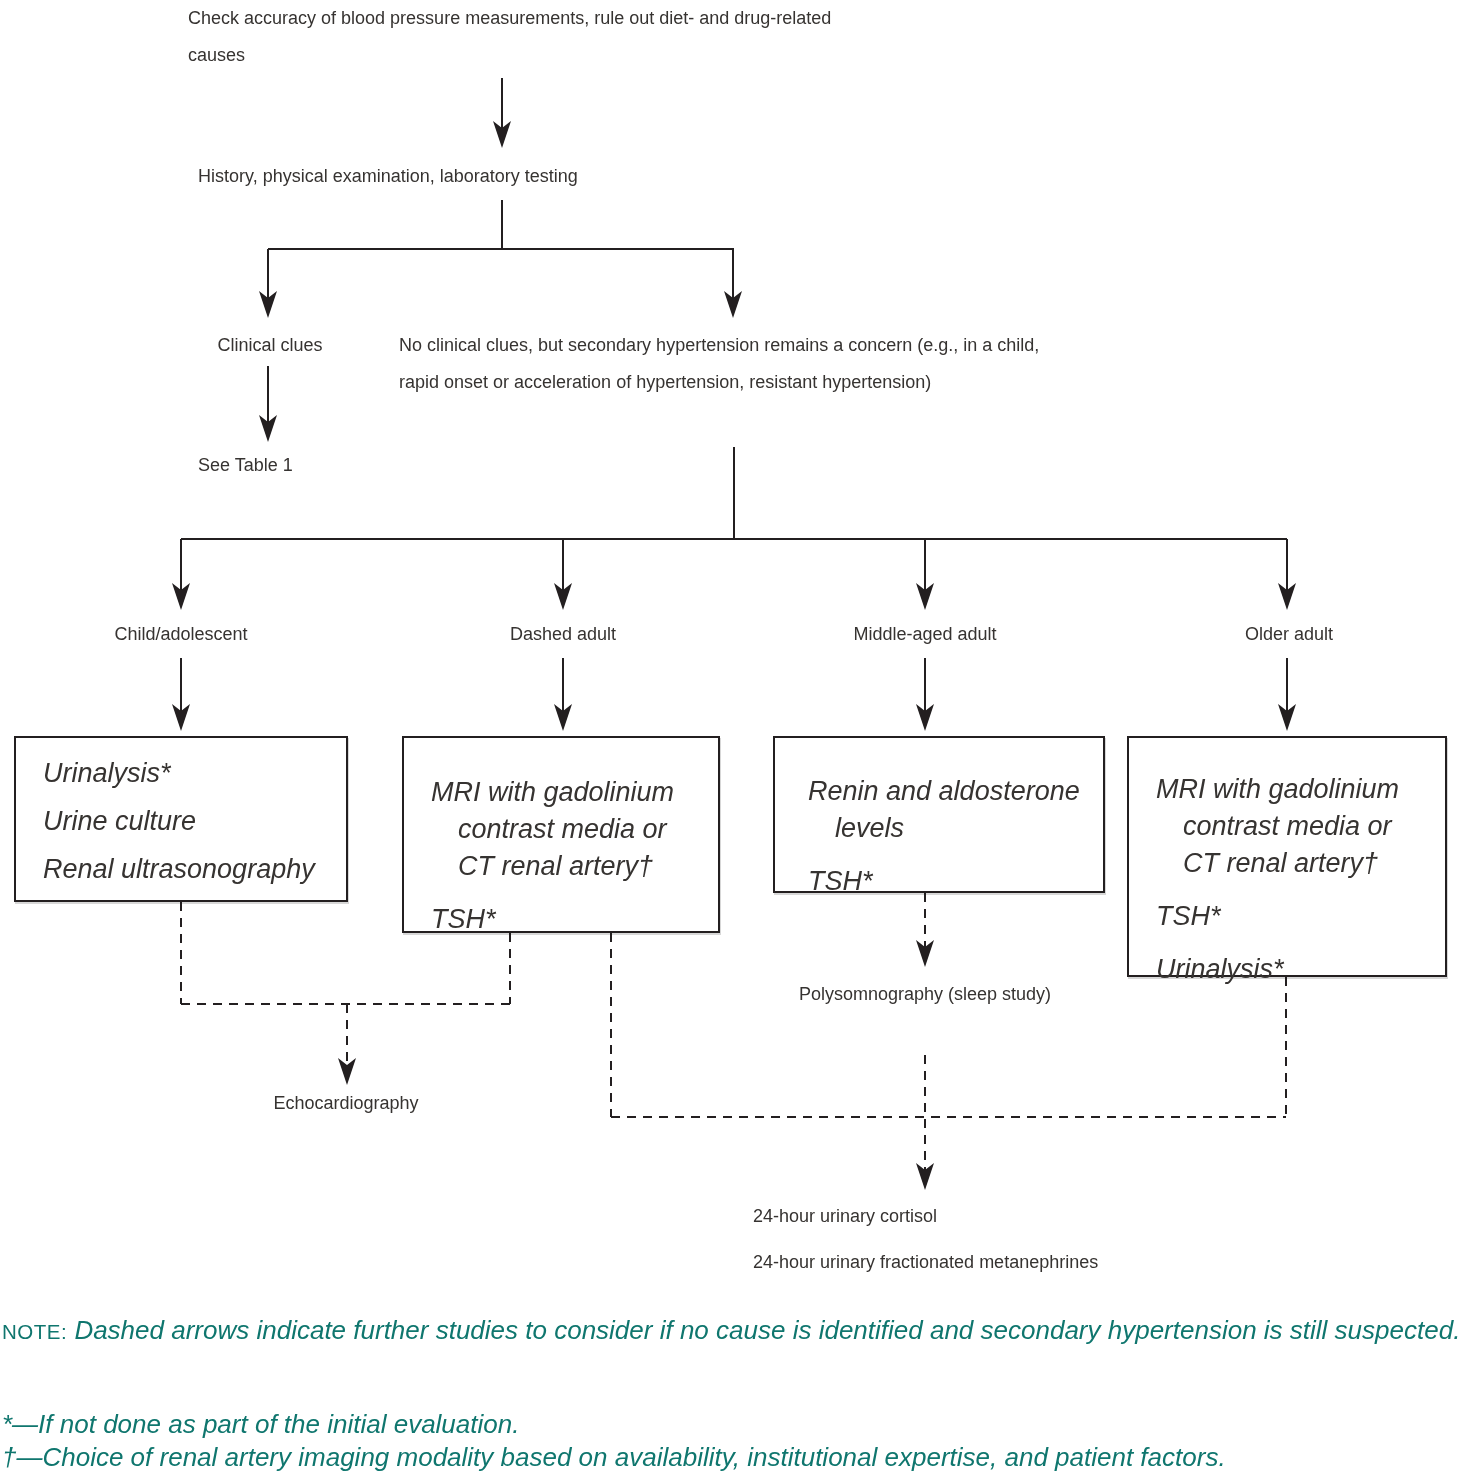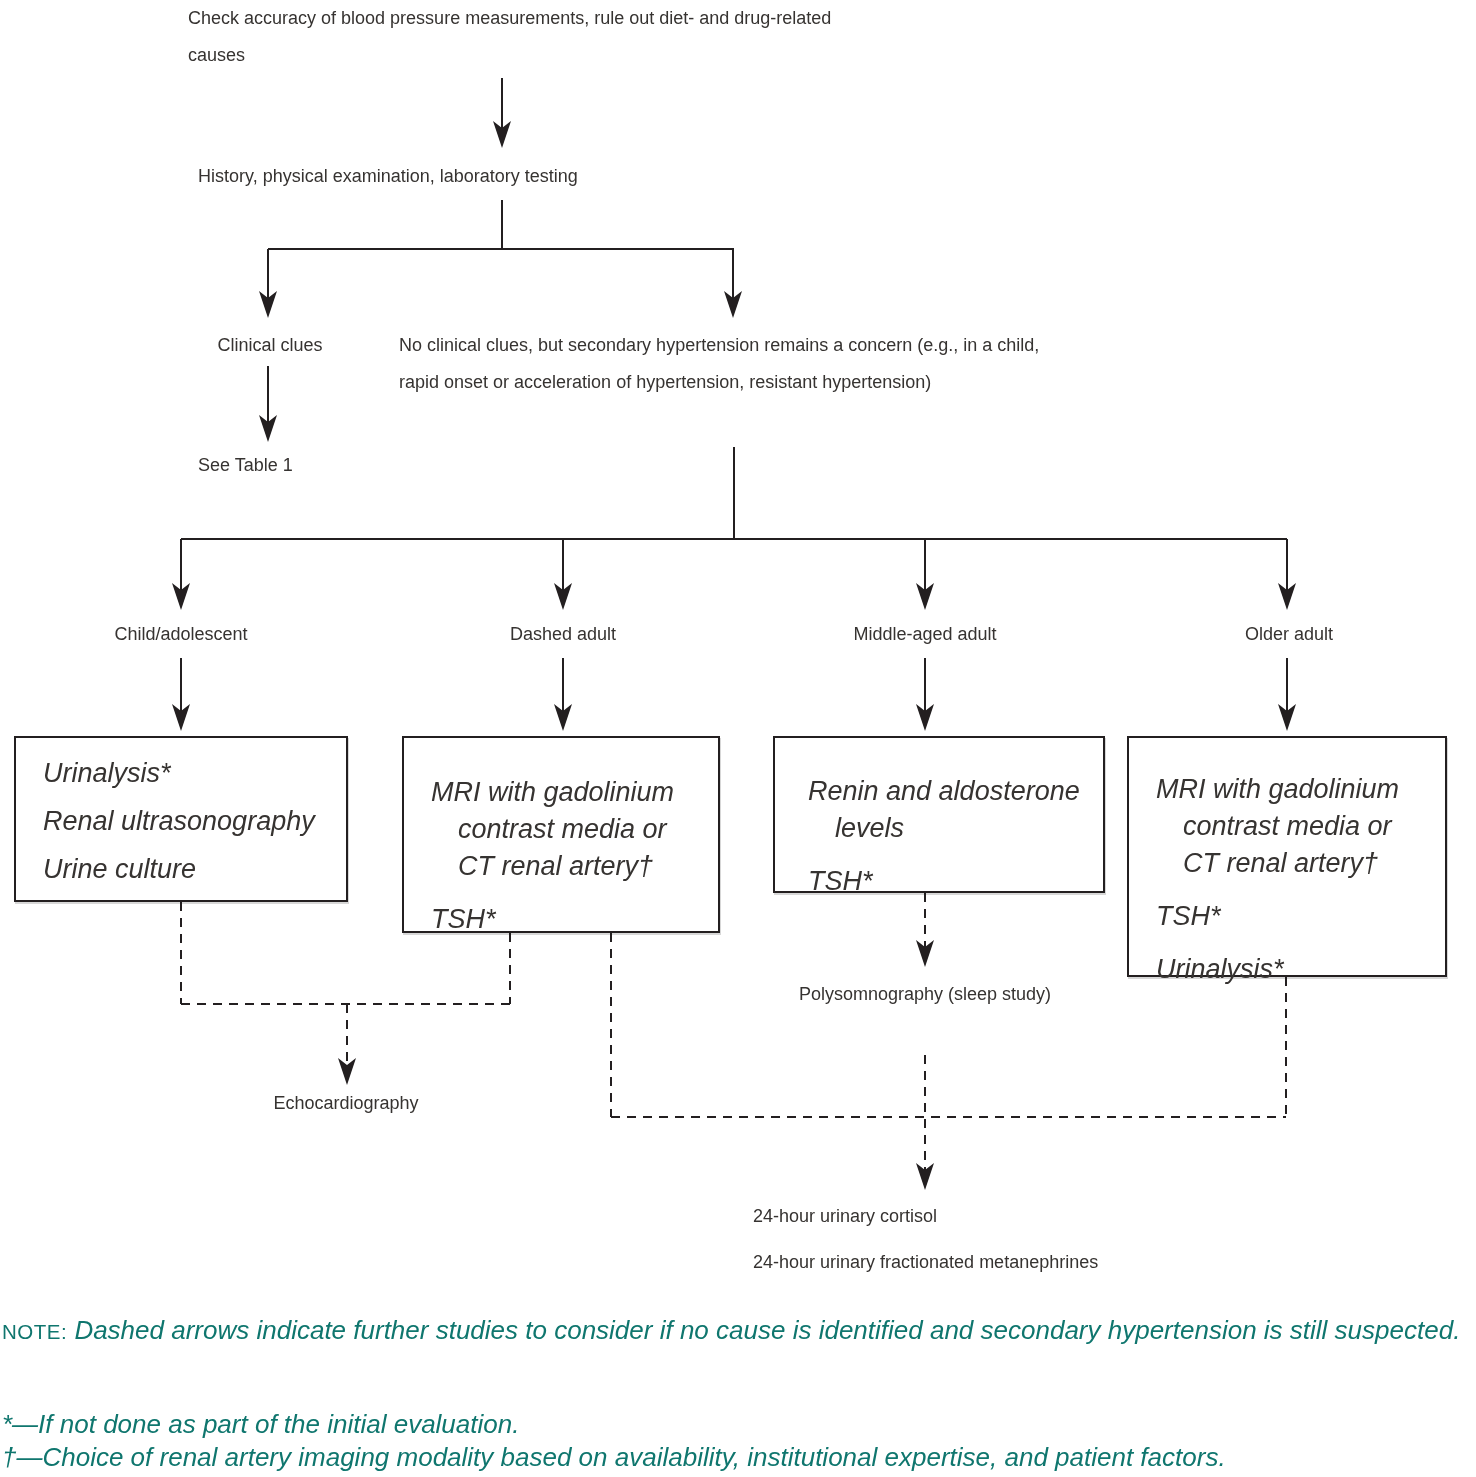--- a/index.html
+++ b/index.html
@@ -120,22 +120,22 @@
   <div class="t" style="left:399px;top:327px;width:680px;">No clinical clues, but secondary hypertension remains a concern (e.g., in a child, rapid onset or acceleration of hypertension, resistant hypertension)</div>
 
   <div class="t ctr" style="left:31px;top:616px;width:300px;">Child/adolescent</div>
   <div class="t ctr" style="left:413px;top:616px;width:300px;">Dashed adult</div>
   <div class="t ctr" style="left:775px;top:616px;width:300px;">Middle-aged adult</div>
   <div class="t ctr" style="left:1139px;top:616px;width:300px;">Older adult</div>
 
   <div class="box gap-lg" id="box-child">
     <ul>
       <li>Urinalysis*</li>
+      <li>Urine culture</li>
       <li>Renal ultrasonography</li>
-      <li>Urine culture</li>
     </ul>
   </div>
 
   <div class="box gap-sm" id="box-young">
     <ul>
       <li>MRI with gadolinium contrast media or CT renal artery†</li>
       <li>TSH*</li>
     </ul>
   </div>
 

